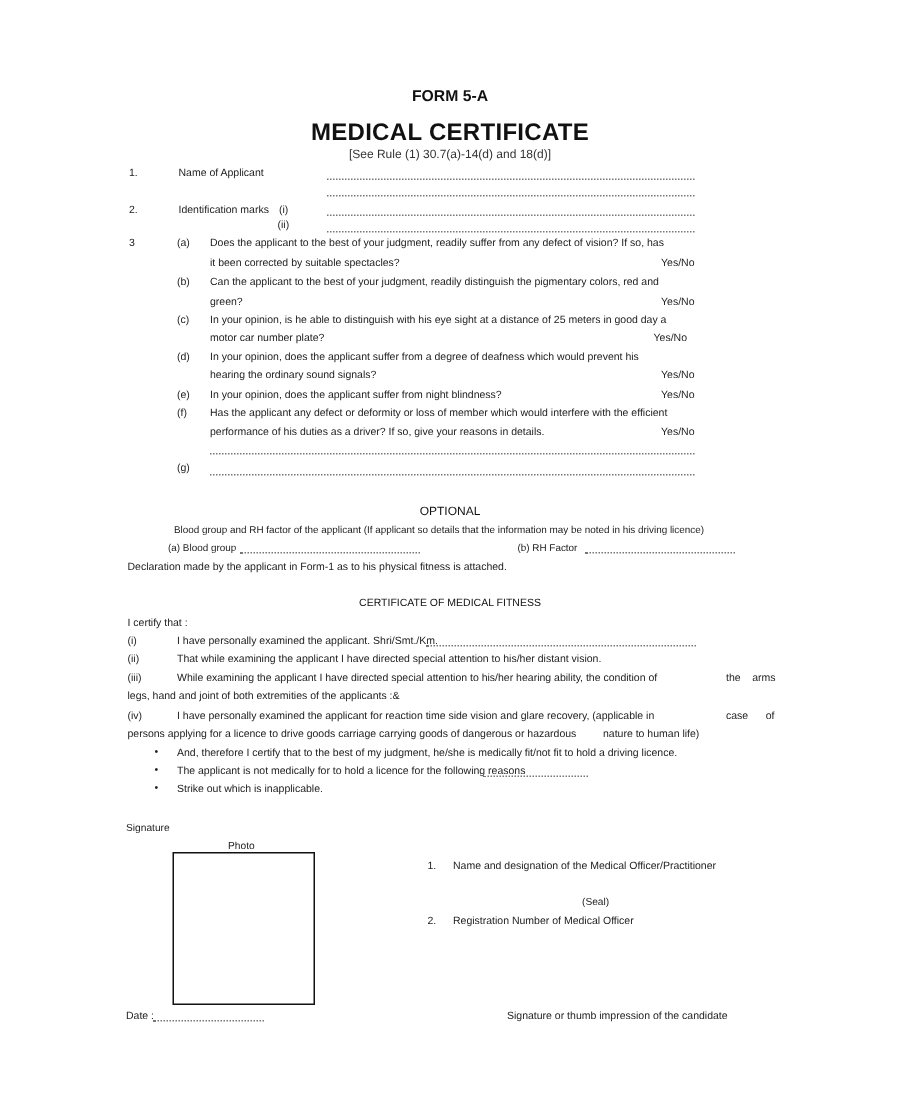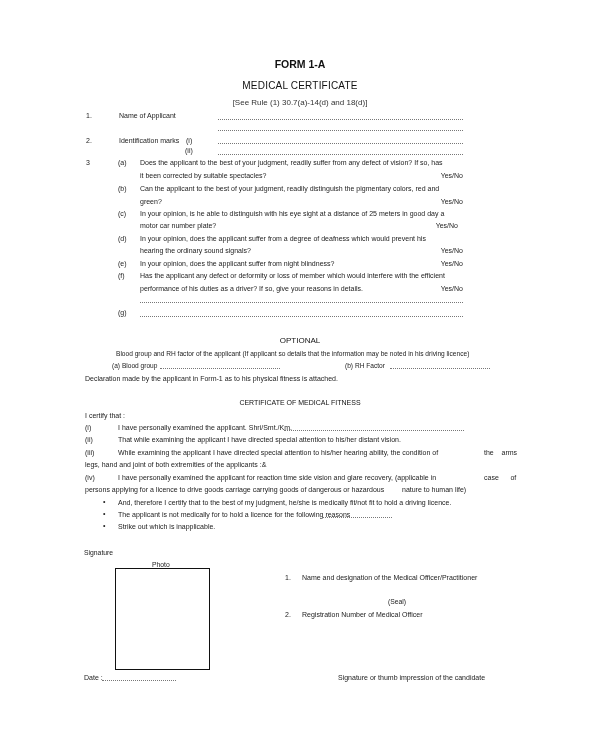--- a/index.html
+++ b/index.html
@@ -1,31 +1,31 @@
 <!DOCTYPE html>
 <html><head>
 <meta charset="utf-8">
 <style>
   html, body { margin:0; padding:0; background:#fff; }
   body { width:600px; height:730px; position:relative; overflow:hidden;
          font-family:"Liberation Sans", sans-serif; color:#222; font-size:7px; }
   .abs { position:absolute; white-space:nowrap; }
   .center { left:0; width:600px; text-align:center; }
   .title1 { top:58px; font-size:10.5px; font-weight:bold; color:#111; }
-  .title2 { top:80px; font-size:10px; font-weight:normal; color:#111; letter-spacing:0.2px; }
+  .title2 { top:80px; font-size:16px; font-weight:bold; color:#111; letter-spacing:0.2px; }
   .rule { top:98px; font-size:8px; color:#333; }
   .dots { border-bottom:1px dotted #777; height:0; position:absolute; }
   .yesno { position:absolute; right:137px; font-size:7px; }
   .bold { font-weight:normal; }
   .photo-box { position:absolute; left:115px; top:568px; width:93px; height:100px; border:1px solid #111; }
 </style>
 </head>
 <body>
 
-<div class="abs center title1">FORM 1-A</div>
+<div class="abs center title1">FORM 5-A</div>
 <div class="abs center title2">MEDICAL CERTIFICATE</div>
 <div class="abs center rule">[See Rule (1) 30.7(a)-14(d) and 18(d)]</div>
 
 <div class="abs" style="left:86px;top:112px;">1.</div>
 <div class="abs" style="left:119px;top:112px;">Name of Applicant</div>
 <div class="dots" style="left:218px;top:119px;width:245px;"></div>
 <div class="dots" style="left:218px;top:130px;width:245px;"></div>
 
 <div class="abs" style="left:86px;top:137px;">2.</div>
 <div class="abs" style="left:119px;top:137px;">Identification marks</div>

